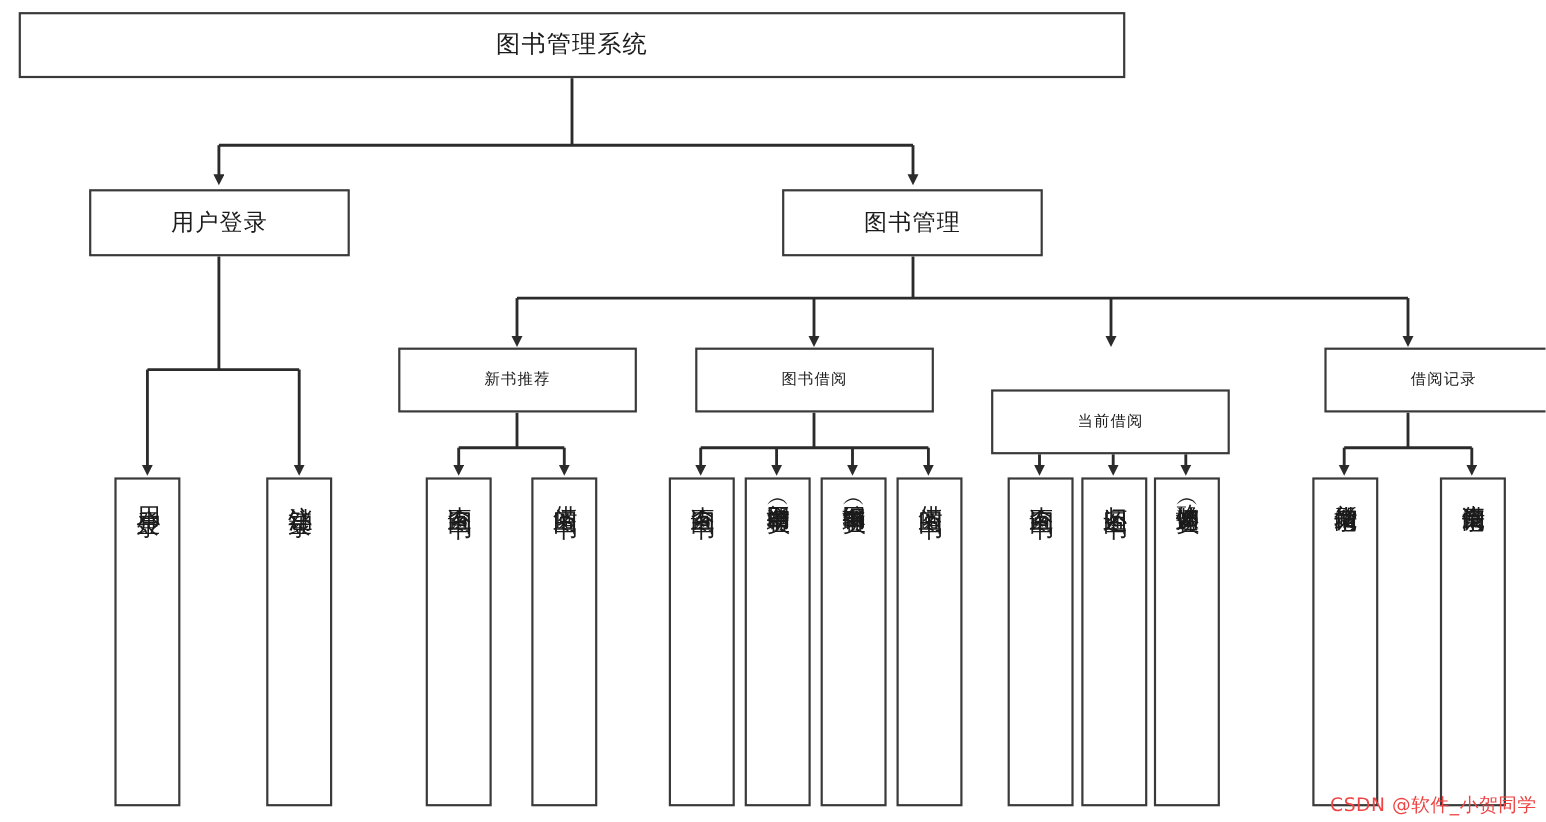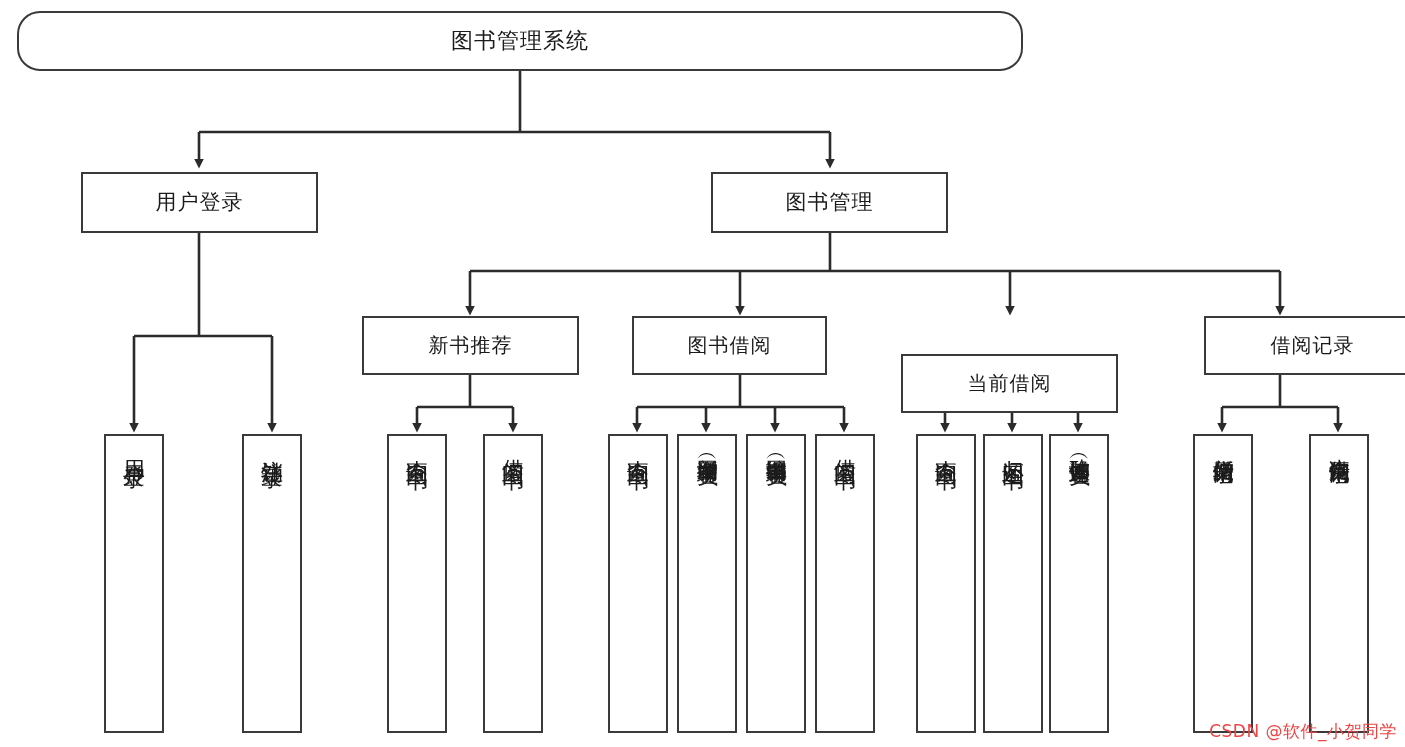--- a/index.html
+++ b/index.html
@@ -28,24 +28,24 @@
   }
   .node .lbl{
     display:block;
     text-align:center;
     line-height:1.12;
     letter-spacing:1px;
     white-space:nowrap;
   }
 
   
-  .root{font-size:22px;border-radius:23px;}
+  .root{font-size:22px;}
   
   .lv1{font-size:21px;}
-  .lv2{font-size:20px;}
+  .lv2{font-size:14px;}
 
   
   .leaf{
     align-items:flex-start;
     justify-content:center;
     padding-top:6px;
   }
   .leaf .lbl{
     writing-mode:vertical-rl;
     text-orientation:upright;
@@ -132,21 +132,21 @@
   </div>
 
   <div class="node lv1" style="left:711px;top:172px;width:237px;height:61px;">
     <span class="lbl">图书管理</span>
   </div>
 
   <div class="node lv2" style="left:362px;top:316px;width:217px;height:59px;">
     <span class="lbl">新书推荐</span>
   </div>
 
-  <div class="node lv2" style="left:632px;top:316px;width:195px;height:59px;">
+  <div class="node lv2" style="left:632px;top:316px;width:217px;height:59px;">
     <span class="lbl">图书借阅</span>
   </div>
 
   <div class="node lv2" style="left:901px;top:316px;width:217px;height:59px;margin-top:38px;">
     <span class="lbl">当前借阅</span>
   </div>
 
   <div class="node lv2" style="left:1172px;top:316px;width:217px;height:59px;margin-left:32px;">
     <span class="lbl">借阅记录</span>
   </div>

